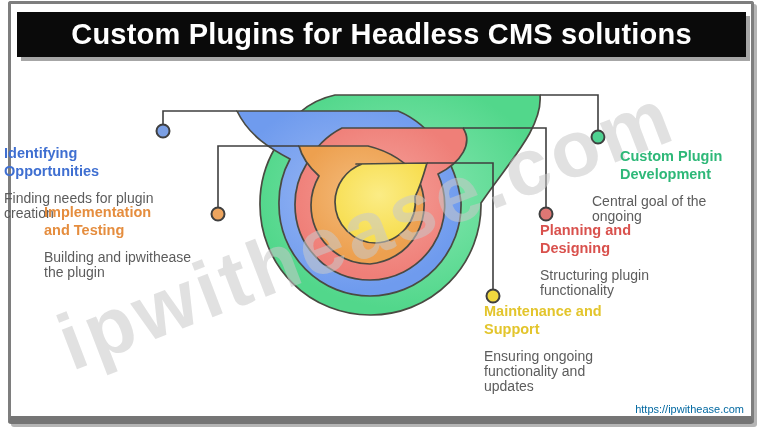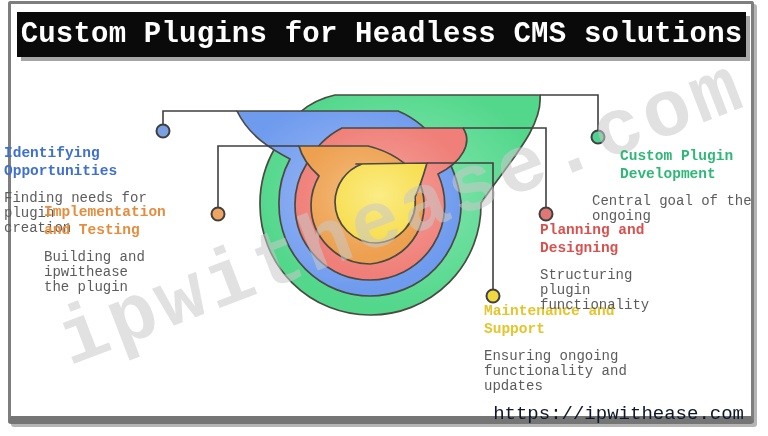--- a/index.html
+++ b/index.html
@@ -1,18 +1,18 @@
 <!DOCTYPE html>
 <html><head>
 <meta charset="utf-8">
 <style>
   html,body{margin:0;padding:0;background:#fff;}
   #canvas{
     position:relative;width:768px;height:436px;background:#ffffff;overflow:hidden;
-    font-family:Liberation Mono, monospace;
+    font-family:Liberation Sans, sans-serif;
   }
   .frame{
     position:absolute;left:8px;top:1px;width:746px;height:423px;
     border:3px solid #7e7e7e;border-bottom:8px solid #757575;border-radius:3px;
     box-shadow:3px 3px 0 #b5b5b5;background:transparent;box-sizing:border-box;
   }
   .banner{
     position:absolute;left:17px;top:12px;width:729px;height:45px;background:#0a0a0a;
     box-shadow:4px 4px 0 #a6a6a6;display:flex;align-items:center;justify-content:center;
     z-index:6;
@@ -35,21 +35,21 @@
     margin-top:11px;font-size:14px;line-height:15px;color:#5c5c5c;white-space:pre-line;
   }
   .align-right{text-align:left;}
   .align-left{text-align:left;}
   #co-identifying{right:594px;top:144px;width:170px;}
   #co-implementation{right:544px;top:203px;width:180px;}
   #co-custom{left:592px;top:147px;width:160px;}
   #co-planning{left:540px;top:221px;width:150px;}
   #co-maintenance{left:484px;top:302px;width:160px;}
   .footer-link{
-    position:absolute;right:24px;top:403px;z-index:6;font-size:19px;color:#0f172a;
+    position:absolute;right:24px;top:403px;z-index:6;font-size:11px;color:#0369a1;
     text-decoration:none;cursor:pointer;
   }
 </style>
 </head>
 <body>
 
 <div id="canvas">
 
   <div class="frame"></div>
 

